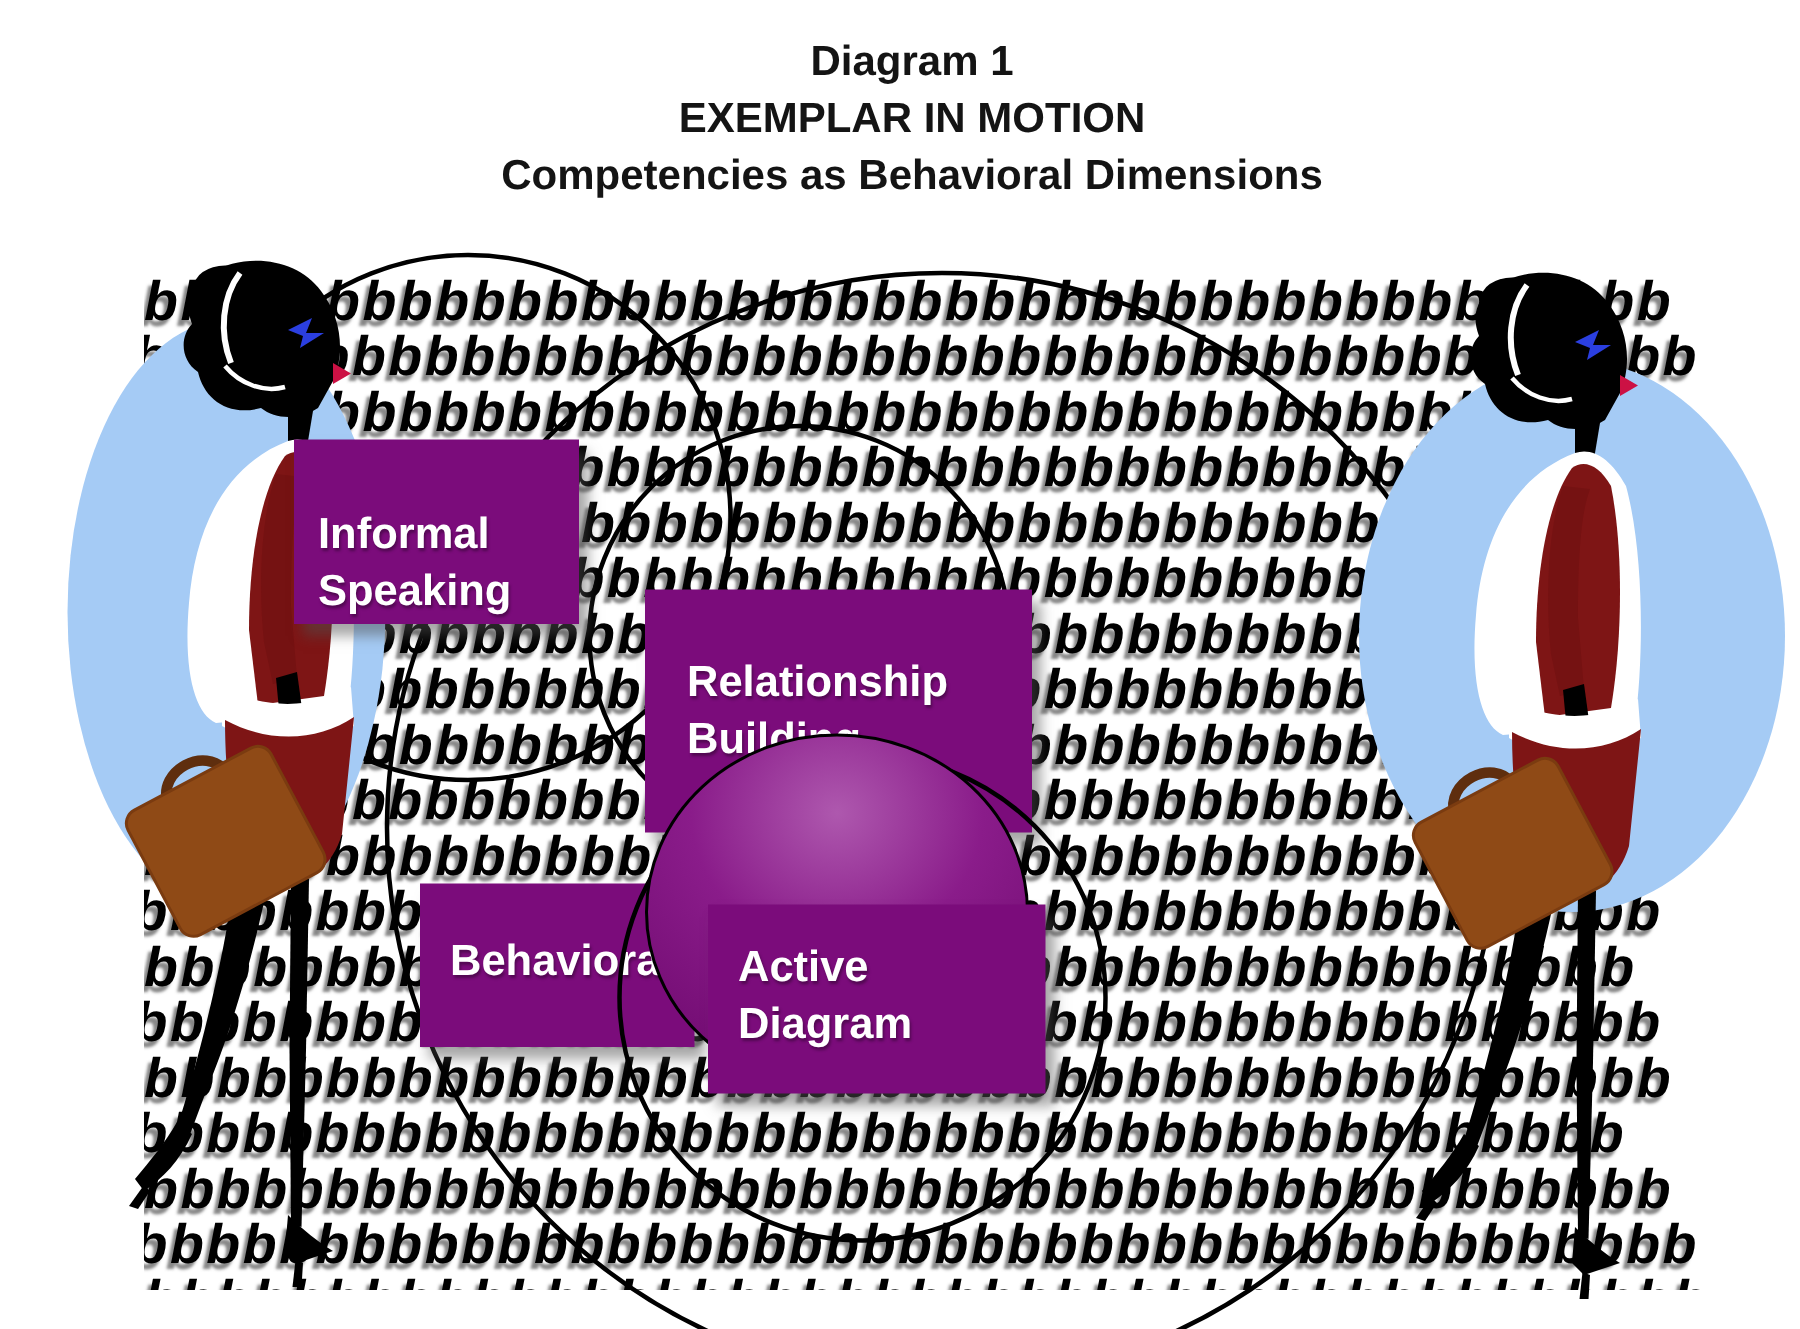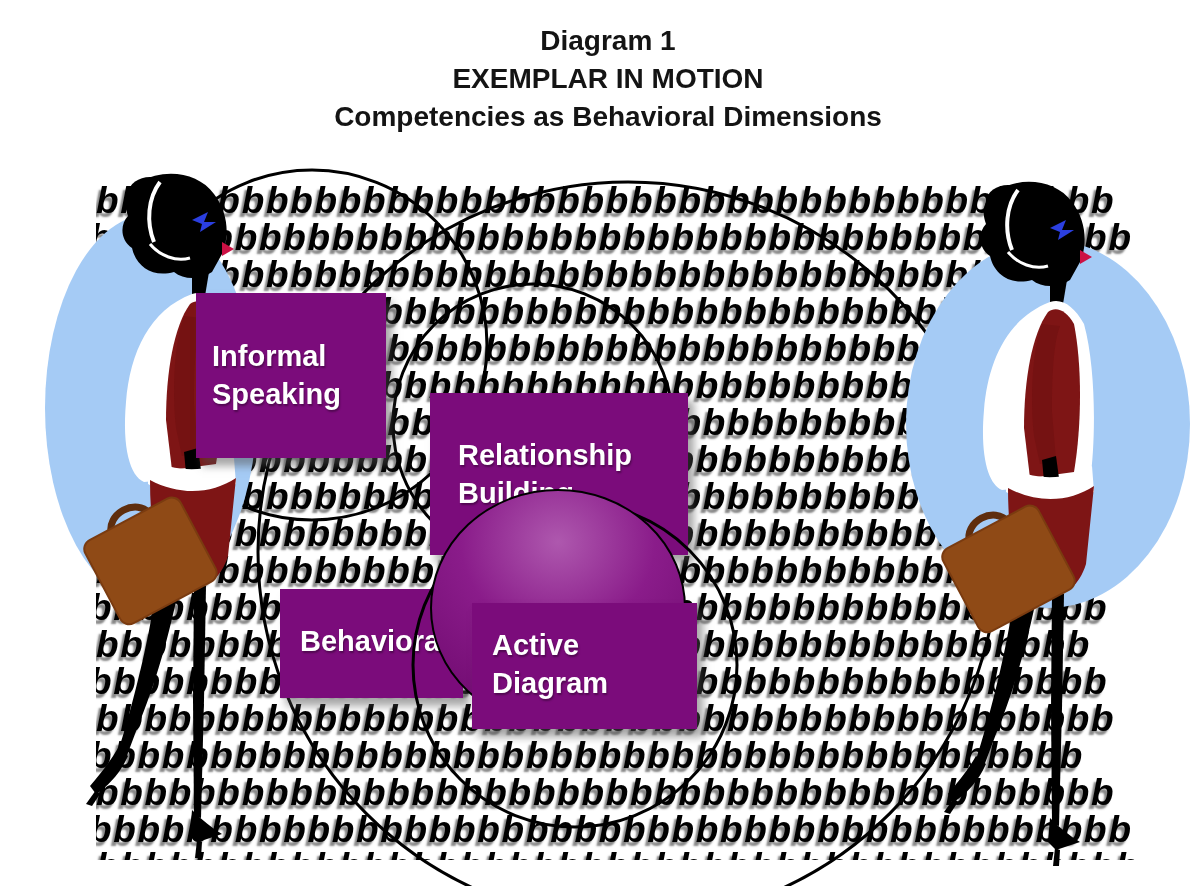--- a/index.html
+++ b/index.html
@@ -33,21 +33,21 @@
   .z2{z-index:2}.z3{z-index:3}.z5{z-index:5}.z6{z-index:6}
   
   .comp-box{
     position:absolute;background:#7B0C7B;z-index:4;
     box-shadow:6px 8px 8px rgba(80,80,80,0.5);
     color:#fff;font-weight:700;font-size:29px;line-height:38px;
     font-family:"Liberation Sans",sans-serif;
     text-shadow:1px 2px 2px rgba(0,0,0,0.35);
   }
   .comp-box .line{white-space:nowrap;}
-  #box-informal{left:196px;top:293px;width:190px;height:165px;padding:44px 0 0 16px;box-sizing:border-box;}
+  #box-informal{left:196px;top:293px;width:190px;height:123px;padding:44px 0 0 16px;box-sizing:border-box;}
   #box-relationship{left:430px;top:393px;width:258px;height:162px;padding:43px 0 0 28px;box-sizing:border-box;}
   #box-influence{left:280px;top:589px;width:183px;height:109px;padding:33px 0 0 20px;box-sizing:border-box;}
   #box-active{left:472px;top:603px;width:225px;height:126px;padding:23px 0 0 20px;box-sizing:border-box;z-index:7;}
 </style>
 </head>
 <body>
 
 <div class="canvas">
 
   <div class="b-field">

